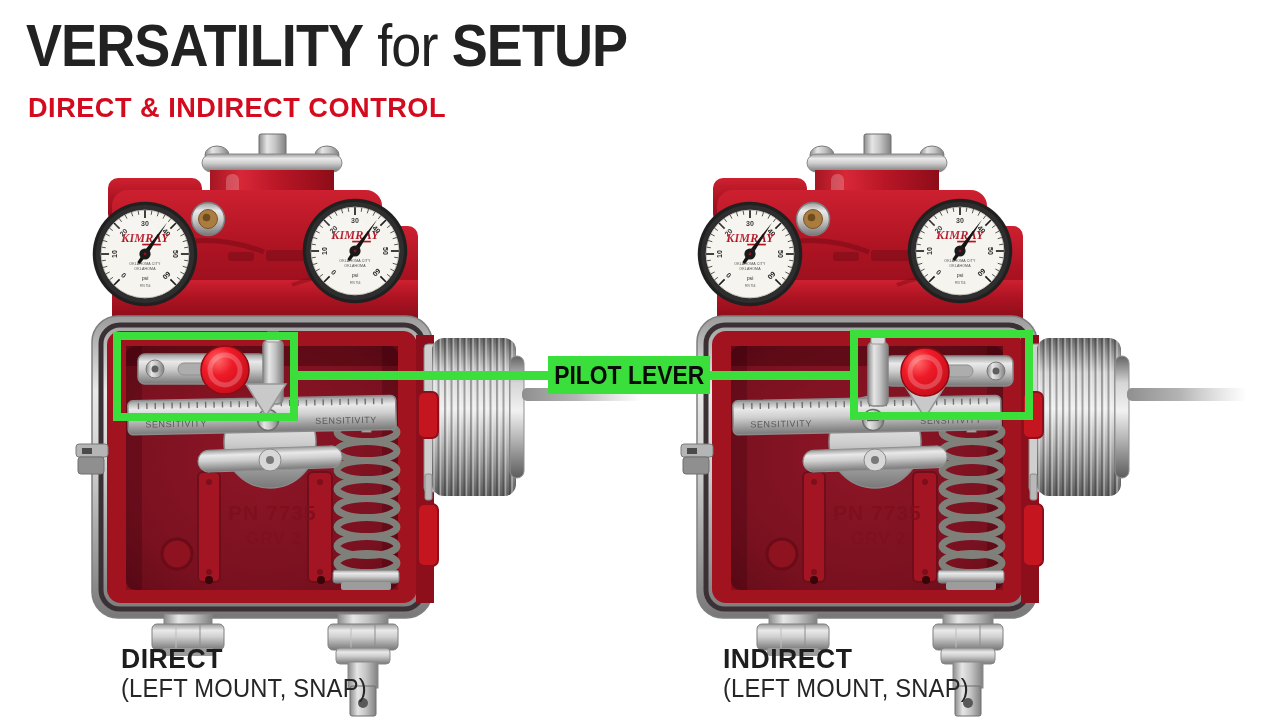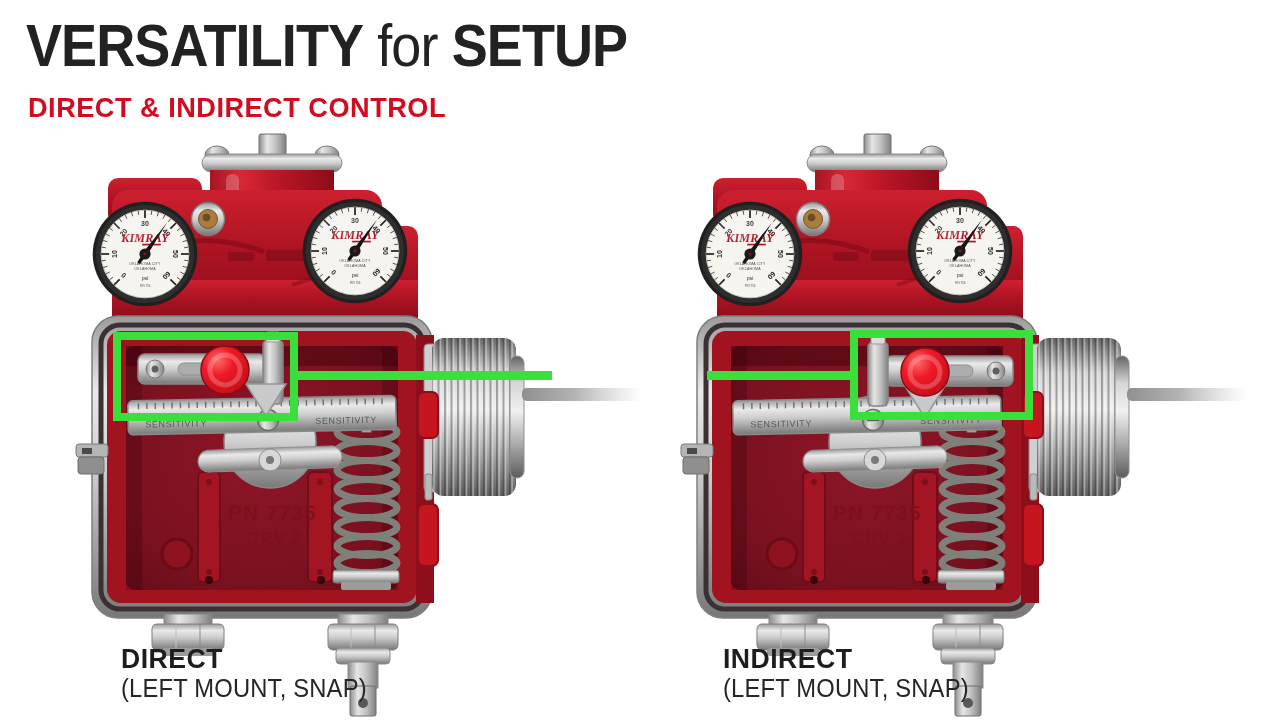--- a/index.html
+++ b/index.html
@@ -327,20 +327,23 @@
 
   <svg class="device" style="left:685px" width="575" height="590" viewBox="0 0 575 590">
     <use href="#device-base"></use>
     <use href="#lever-right"></use>
   </svg>
 
   <div class="hl-box" style="left:113px;top:332px;width:185px;height:89px"></div>
   <div class="hl-box" style="left:850px;top:330px;width:183px;height:90px"></div>
   <div class="hl-line" style="left:294px;top:371px;width:258px"></div>
   <div class="hl-line" style="left:707px;top:371px;width:145px"></div>
+  <div class="callout">
+    <span>PILOT LEVER</span>
+  </div>
 
   <div class="caption" style="left:121px;top:644px">
     <div class="c1">DIRECT</div>
     <div class="c2">(LEFT MOUNT, SNAP)</div>
   </div>
   <div class="caption" style="left:723px;top:644px">
     <div class="c1">INDIRECT</div>
     <div class="c2">(LEFT MOUNT, SNAP)</div>
   </div>
 

